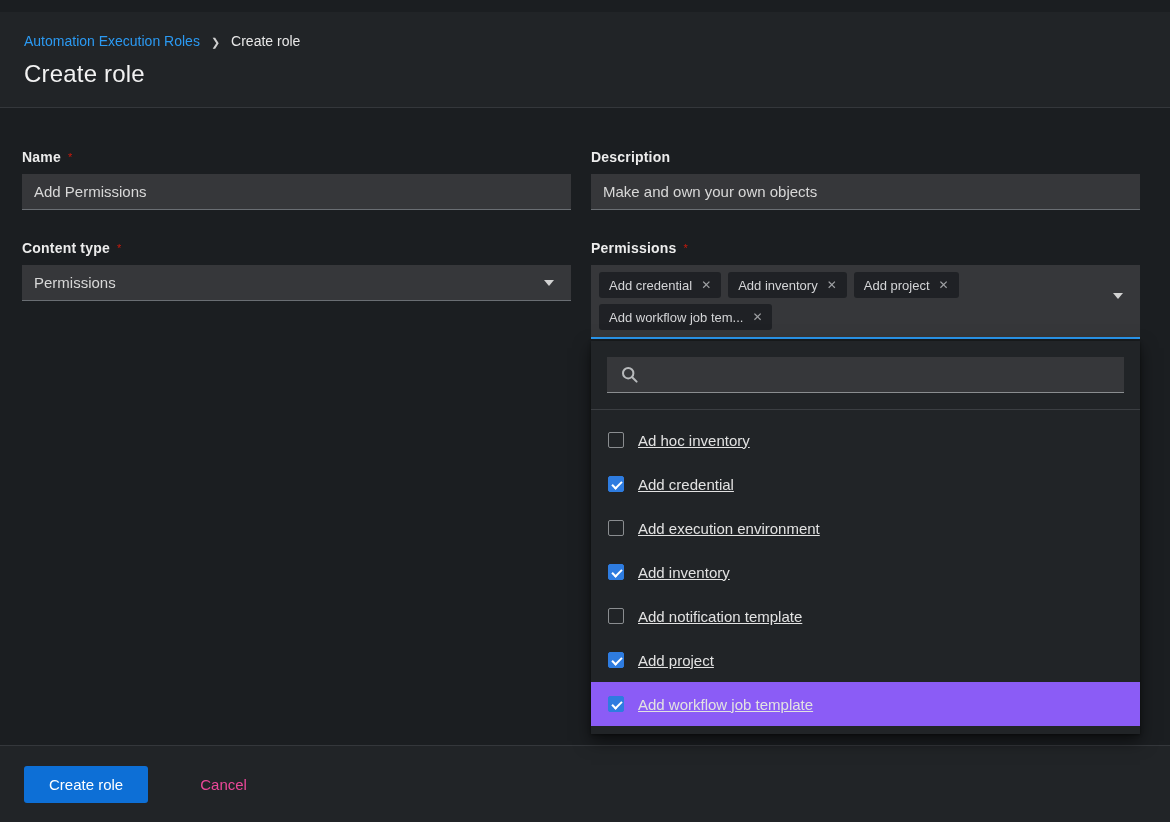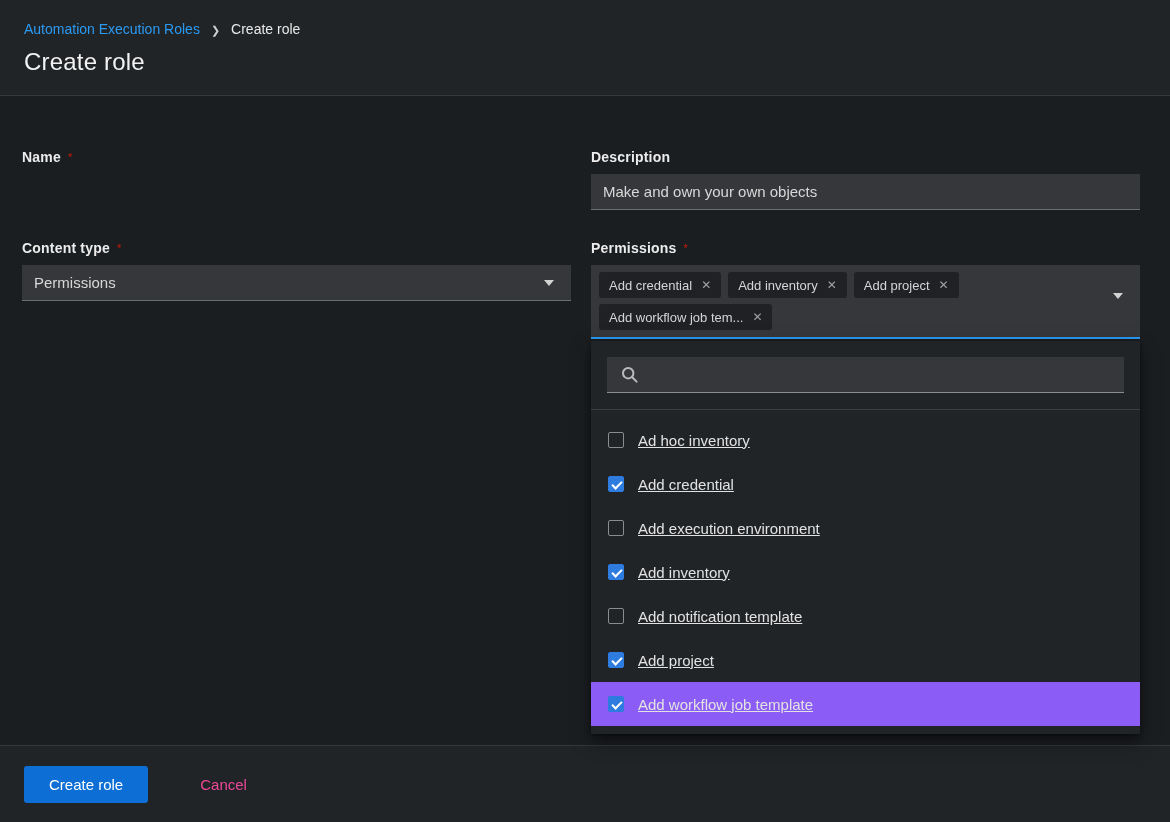--- a/index.html
+++ b/index.html
@@ -7,21 +7,21 @@
   body {
     position:relative;
     background:#1b1e21;
     font-family:"Liberation Sans","DejaVu Sans",sans-serif;
     color:#e2e2e2;
     overflow:hidden;
   }
 
   
   .page-header {
-    position:absolute; top:0; left:0; right:0; height:96px;
+    position:absolute; top:12px; left:0; right:0; height:96px;
     background:#212427;
     border-bottom:1px solid #34373b;
     padding:21px 24px 0 24px;
   }
   .breadcrumb { display:flex; align-items:center; gap:11px; font-size:14px; }
   .breadcrumb-link { color:#2b9af3; text-decoration:none; cursor:pointer; }
   .breadcrumb-sep { color:#d0d0d0; font-size:11px; font-weight:bold; transform:translateY(1px); }
   .breadcrumb-current { color:#e8e8e8; }
   .page-title { margin-top:11px; font-size:24px; font-weight:400; color:#f2f2f2; letter-spacing:.2px; }
 
@@ -173,20 +173,21 @@
 </header>
 
 <main class="content">
   <div class="form-grid">
 
     <div class="field">
       <div class="field-label">
         <span>Name</span>
         <span class="required-marker">*</span>
       </div>
+      <input type="text" class="text-input" value="Add Permissions" style="">
     </div>
 
     <div class="field">
       <div class="field-label">
         <span>Description</span>
       </div>
       <input type="text" class="text-input" value="Make and own your own objects" style="">
     </div>
 
     <div class="field">

